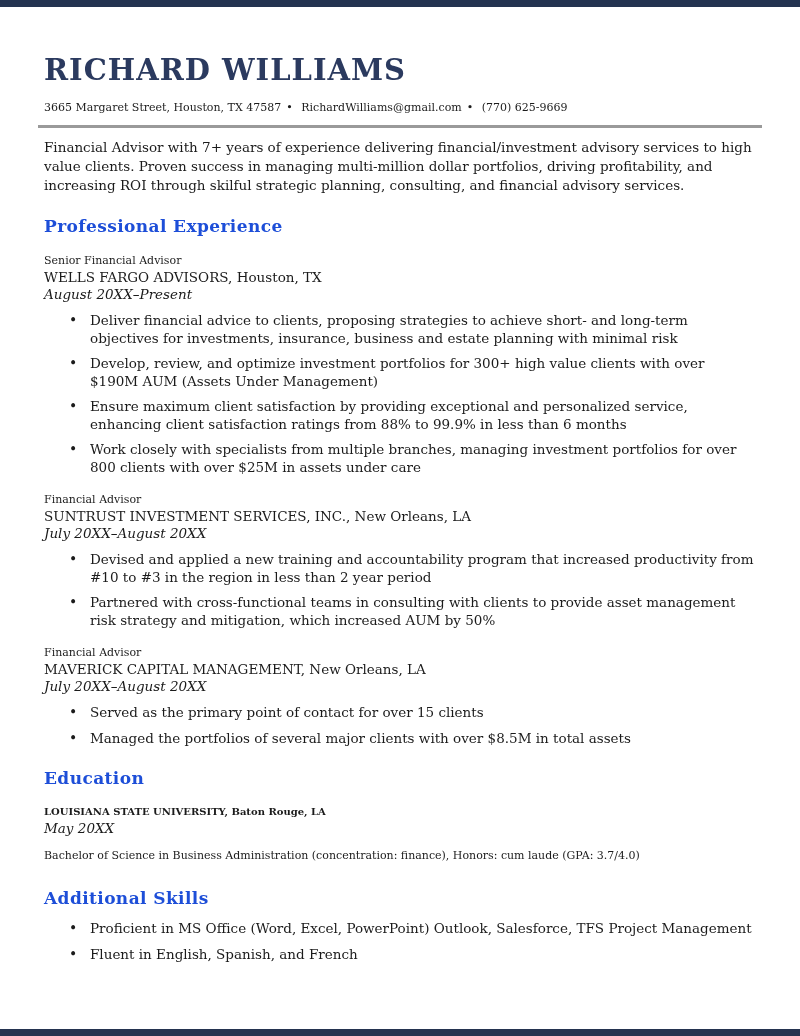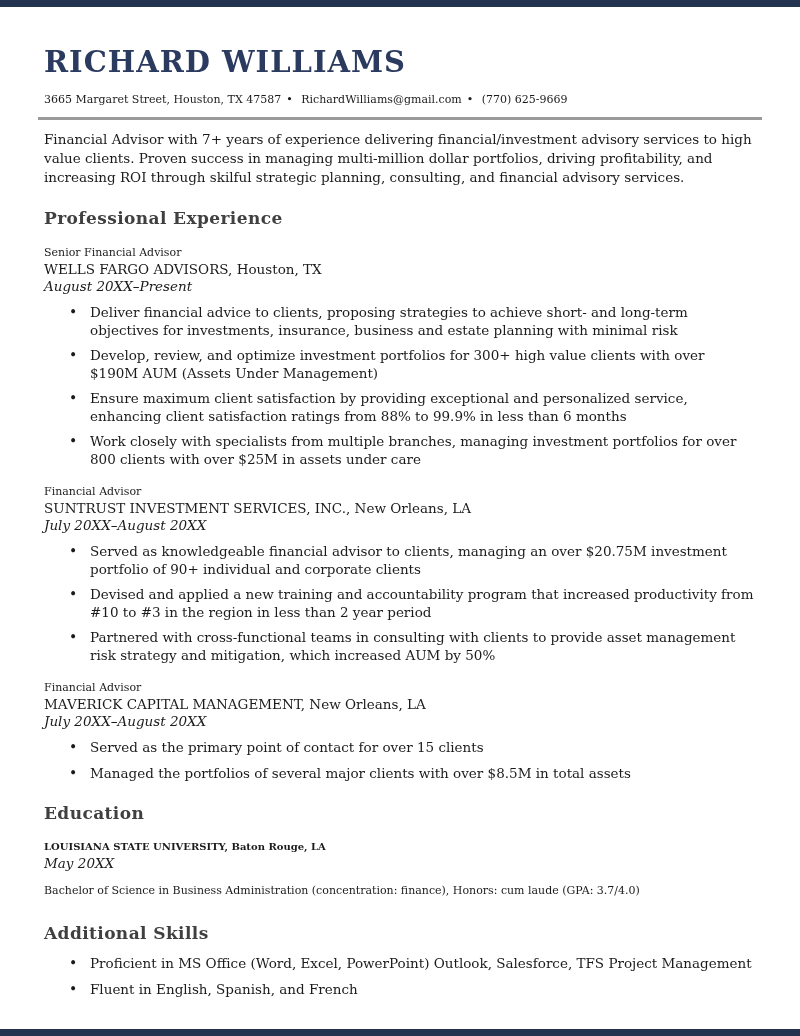--- a/index.html
+++ b/index.html
@@ -20,21 +20,21 @@
     height: 7px;
     background: #243350;
   }
   .accent-bar.top { top: 0; }
   .accent-bar.bottom { bottom: 0; }
   .content {
     position: absolute;
     top: 7px;
     left: 0;
     width: 800px;
-    padding: 0 44px;
+    padding: 8px 44px;
   }
   .name {
     margin-top: 38px;
     font-size: 29px;
     line-height: 34px;
     font-weight: bold;
     letter-spacing: 1px;
     color: #2b3a5f;
   }
   .contact-line {
@@ -56,21 +56,21 @@
     margin-top: 10px;
     font-size: 13.5px;
     line-height: 19px;
   }
   .section-title {
     margin-top: 20px;
     font-size: 17px;
     line-height: 22px;
     font-weight: bold;
     letter-spacing: 0.4px;
-    color: #404040;
+    color: #1d4ed8;
   }
   .job { margin-top: 15px; }
   .job + .job { }
   .job-role { font-size: 11px; line-height: 17px; }
   .job-company { font-size: 13.5px; line-height: 17px; font-weight: normal; }
   .job-dates { font-size: 13.5px; line-height: 17px; font-style: italic; }
   ul.bullets {
     list-style: none;
     margin-top: 9px;
   }
@@ -126,21 +126,20 @@
         <li><span>Ensure maximum client satisfaction by providing exceptional and personalized service, enhancing client satisfaction ratings from 88% to 99.9% in less than 6 months</span></li>
         <li><span>Work closely with specialists from multiple branches, managing investment portfolios for over 800 clients with over $25M in assets under care</span></li>
       </ul>
     </div>
 
     <div class="job">
       <div class="job-role">Financial Advisor</div>
       <div class="job-company">SUNTRUST INVESTMENT SERVICES, INC., New Orleans, LA</div>
       <div class="job-dates">July 20XX–August 20XX</div>
       <ul class="bullets">
-        <li><span>Served as knowledgeable financial advisor to clients, managing an over $20.75M investment portfolio of 90+ individual and corporate clients</span></li>
         <li><span>Devised and applied a new training and accountability program that increased productivity from #10 to #3 in the region in less than 2 year period</span></li>
         <li><span>Partnered with cross-functional teams in consulting with clients to provide asset management risk strategy and mitigation, which increased AUM by 50%</span></li>
       </ul>
     </div>
 
     <div class="job">
       <div class="job-role">Financial Advisor</div>
       <div class="job-company">MAVERICK CAPITAL MANAGEMENT, New Orleans, LA</div>
       <div class="job-dates">July 20XX–August 20XX</div>
       <ul class="bullets">

